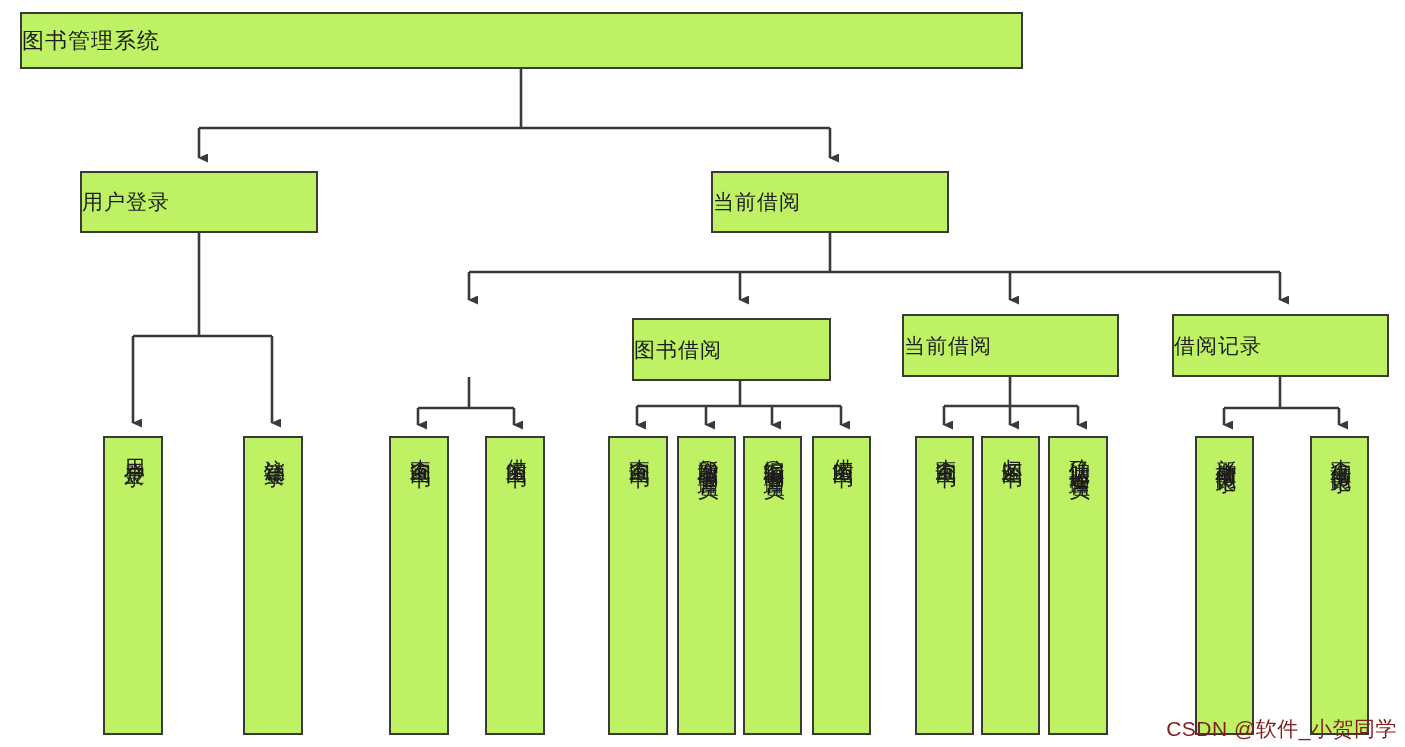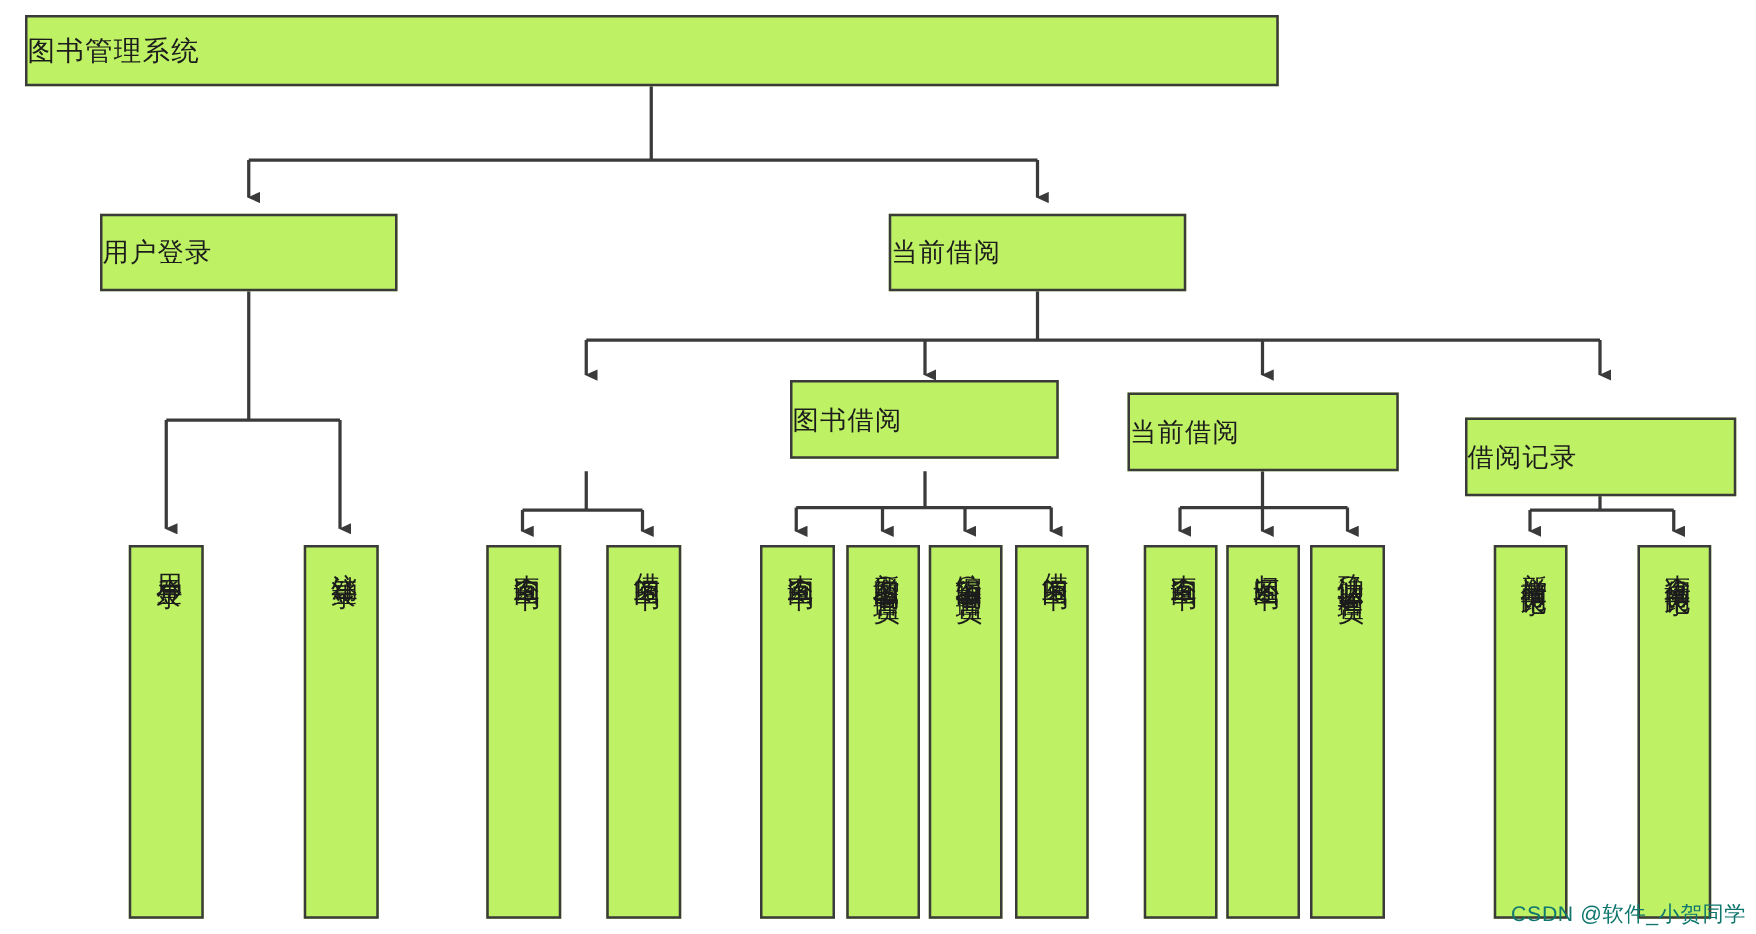--- a/index.html
+++ b/index.html
@@ -50,22 +50,22 @@
     font-size: 22px;
   }
   .node-label {
     white-space: nowrap;
     user-select: none;
   }
   #watermark {
     position: absolute;
     right: 8px;
     bottom: 4px;
-    font-size: 17px;
-    color: #0f766e;
+    font-size: 21px;
+    color: #7f1d1d;
     letter-spacing: 0.5px;
     white-space: nowrap;
     pointer-events: none;
   }
 </style>
 </head>
 <body>
 
 <div id="diagram-root">
 
@@ -123,27 +123,27 @@
     <span class="node-label">图书管理系统</span>
   </div>
 
   <div class="node-box horizontal" style="left:80px; top:171px; width:238px; height:62px;">
     <span class="node-label">用户登录</span>
   </div>
   <div class="node-box horizontal" style="left:711px; top:171px; width:238px; height:62px;">
     <span class="node-label">当前借阅</span>
   </div>
 
-  <div class="node-box horizontal" style="left:632px; top:304px; width:215px; height:63px;">
+  <div class="node-box horizontal" style="left:632px; top:318px; width:199px; height:63px;">
     <span class="node-label">图书借阅</span>
   </div>
   <div class="node-box horizontal" style="left:902px; top:314px; width:217px; height:63px;">
     <span class="node-label">当前借阅</span>
   </div>
-  <div class="node-box horizontal" style="left:1172px; top:314px; width:217px; height:63px;margin-top:20px;">
+  <div class="node-box horizontal" style="left:1172px; top:314px; width:217px; height:63px;">
     <span class="node-label">借阅记录</span>
   </div>
 
   <div class="node-box vertical" style="left:103px; top:436px; width:60px; height:299px;">
     <span class="node-label">用户登录</span>
   </div>
   <div class="node-box vertical" style="left:243px; top:436px; width:60px; height:299px;">
     <span class="node-label">注销登录</span>
   </div>
 

